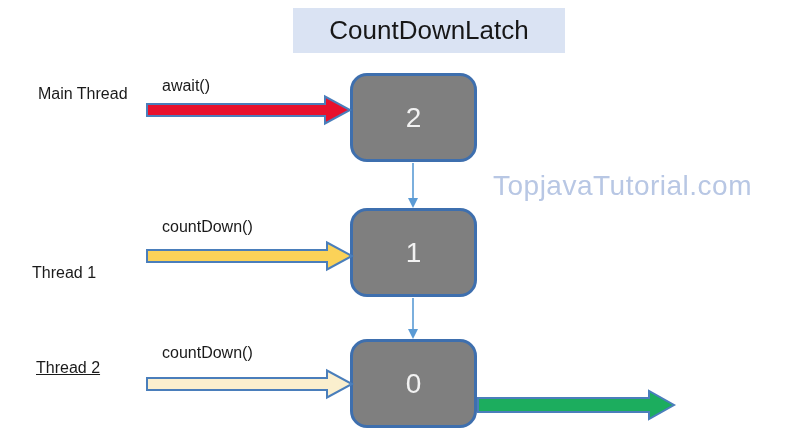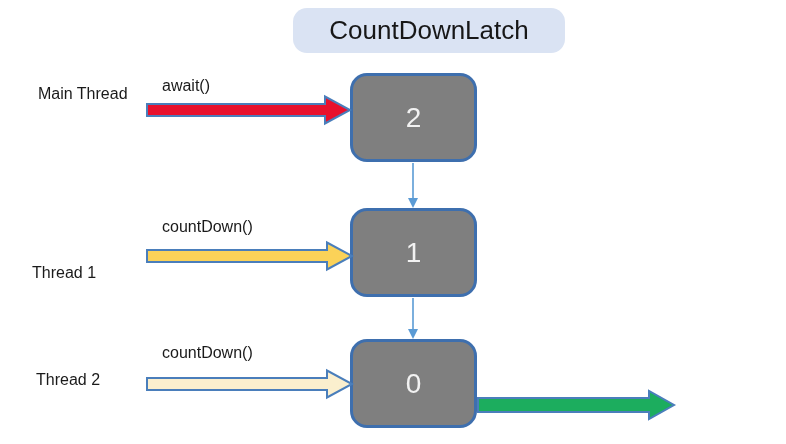--- a/index.html
+++ b/index.html
@@ -11,58 +11,59 @@
     background: #ffffff;
     font-family: "Liberation Sans", sans-serif;
     color: #1a1a1a;
     overflow: hidden;
   }
   .abs { position: absolute; }
   .title-box {
     left: 293px; top: 8px; width: 272px; height: 45px;
     background: #dae3f3;
     display: flex; align-items: center; justify-content: center;
-    font-size: 26px; color: #171717; border-radius: 14px;
+    font-size: 26px; color: #171717;
   }
   .latch-box {
     left: 350px; width: 127px; height: 89px;
     background: #7f7f7f;
     border: 3px solid #3e6fae;
     border-radius: 17px;
     display: flex; align-items: center; justify-content: center;
     color: #f2f2f2; font-size: 28px;
   }
   .box-2 { top: 73px; }
   .box-1 { top: 208px; }
   .box-0 { top: 339px; }
   .lbl { font-size: 16px; color: #1a1a1a; white-space: nowrap; }
   .lbl-wrap { white-space: normal; }
   .lbl-center { text-align: left; }
   .main-thread-label { left: 38px; top: 78px; width: 108px; line-height: 31px; }
   .thread1-label { left: 32px; top: 240px; margin-top: 24px; }
-  .thread2-label { left: 36px; top: 371px; }
+  .thread2-label { left: 36px; top: 359px; text-decoration: underline; }
   .await-label { left: 162px; top: 77px; width: 180px; }
   .cd1-label { left: 162px; top: 218px; width: 192px; }
   .cd2-label { left: 162px; top: 344px; width: 192px; }
   .resume-label { left: 500px; top: 344px; }
   .watermark {
     left: 493px; top: 170px;
     font-size: 28px; color: #b8c7e4; letter-spacing: 0.5px;
   }
   svg { display: block; }
 </style>
 </head>
 <body>
 
 <div class="canvas">
 
   <div class="abs title-box">
     <span>CountDownLatch</span>
   </div>
 
+  <div class="abs watermark">TopjavaTutorial.com</div>
 
   <div class="abs lbl lbl-wrap main-thread-label">Main Thread</div>
   <div class="abs lbl thread1-label">Thread 1</div>
   <div class="abs lbl thread2-label">Thread 2</div>
 
   <div class="abs lbl lbl-center await-label">await()</div>
   <div class="abs lbl lbl-center cd1-label">countDown()</div>
   <div class="abs lbl lbl-center cd2-label">countDown()</div>
 
   <div class="abs latch-box box-2">

